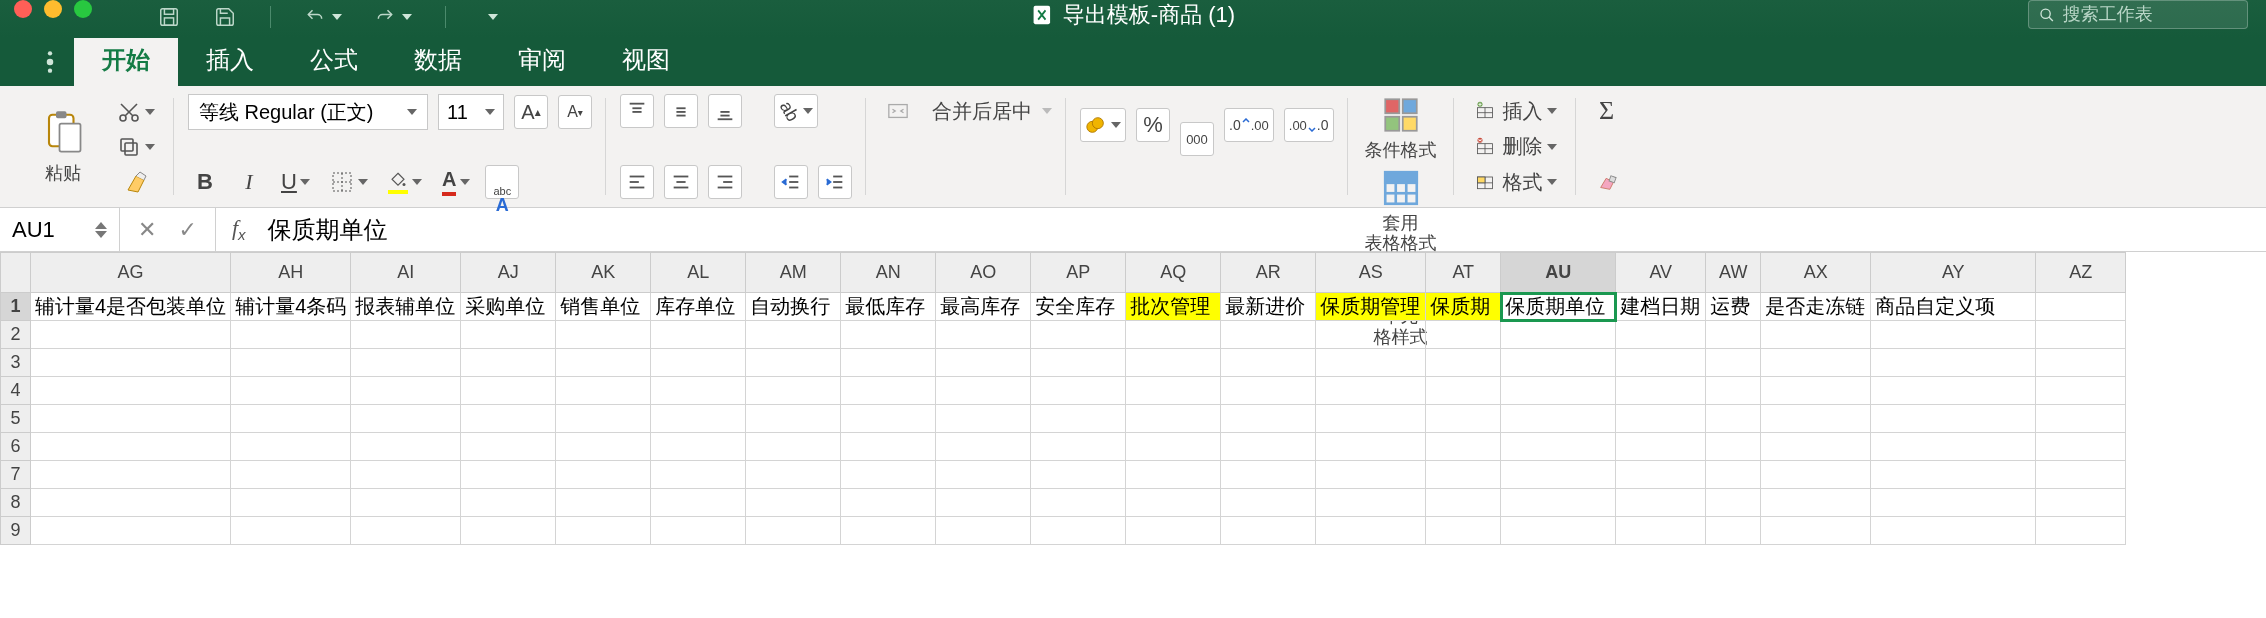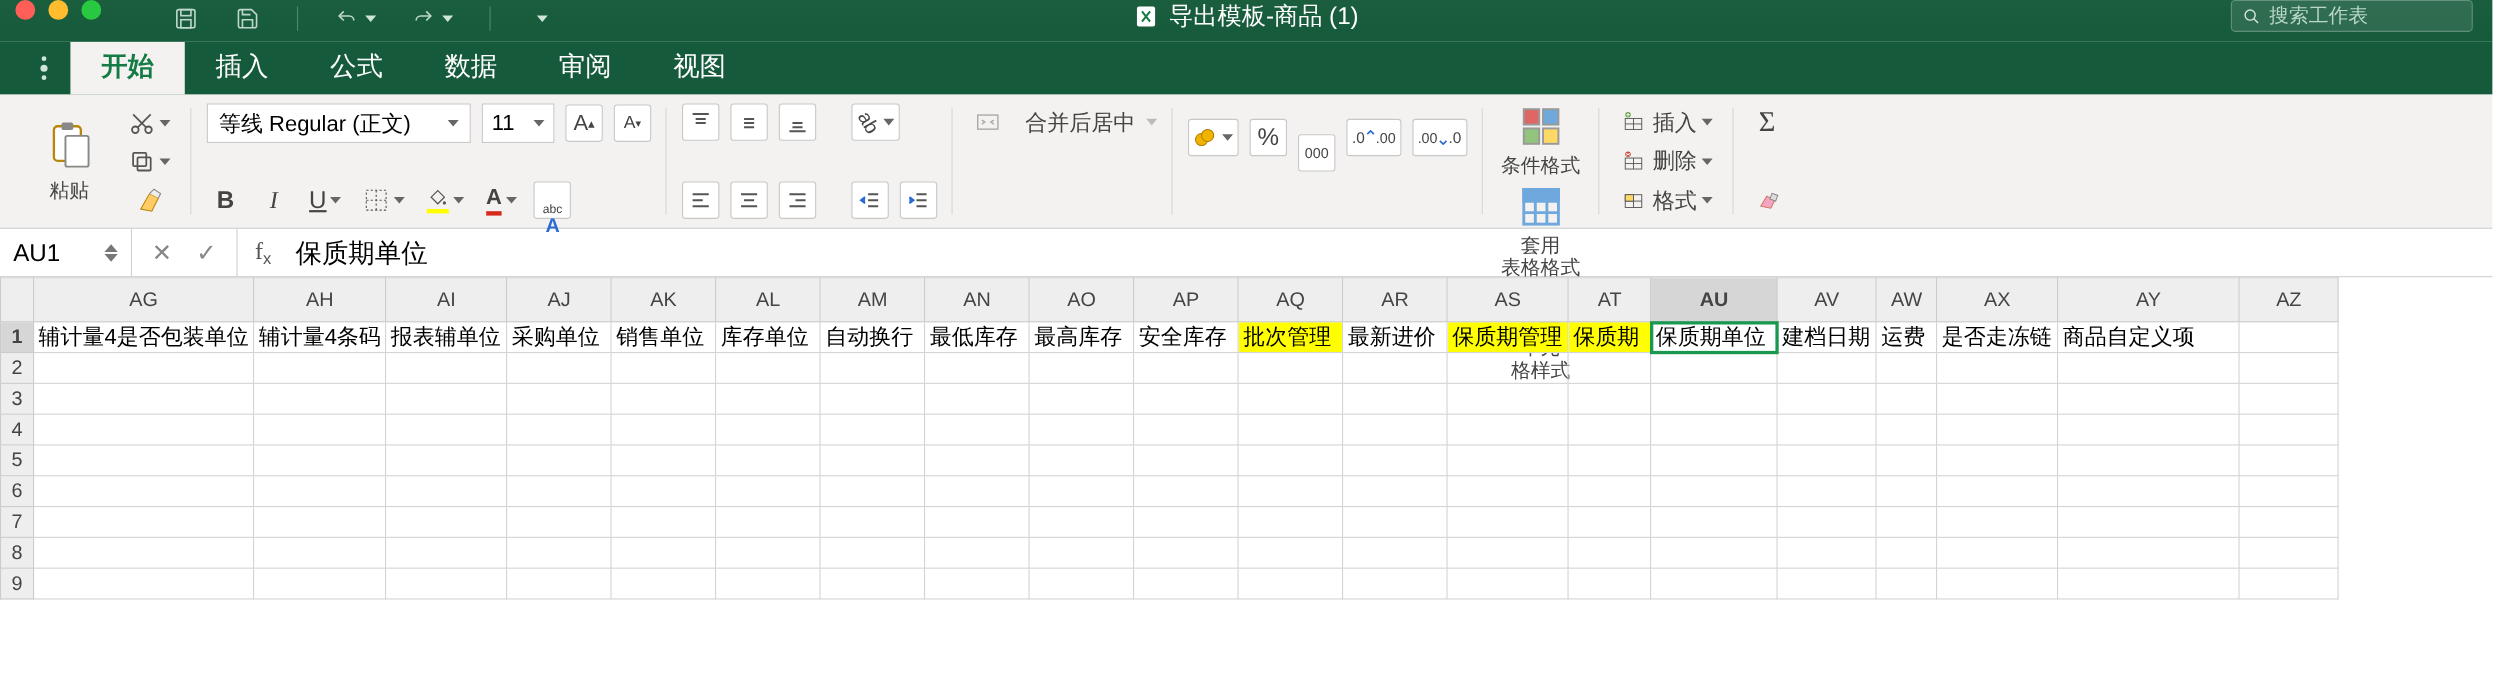--- a/index.html
+++ b/index.html
@@ -12,21 +12,21 @@
   .dot.red{background:#ff5f57;} .dot.yellow{background:#febc2e;} .dot.green{background:#28c840;}
   .qat { display:flex; align-items:center; gap:22px; margin-left:60px; color:#cfe5d9; }
   .qat .sep{ width:1px; height:22px; background:#4b8a6c; margin:0 6px;}
   .qat svg{ opacity:.9 }
   .title { position:absolute; left:50%; transform:translateX(-50%); display:flex; align-items:center; gap:10px; font-size:22px; color:#fff; }
   .search-box { margin-left:auto; margin-right:18px; display:flex; align-items:center; gap:8px; background:rgba(255,255,255,.1); border:1px solid rgba(255,255,255,.25); border-radius:4px; padding:3px 10px; width:220px; color:#cfe5d9;}
   .search-box input{ background:transparent; border:0; outline:0; color:#fff; font-size:18px; width:100%;}
   .search-box input::placeholder{color:#b9d6c7;}
 
   
-  .tabbar { height:48px; background:#155a3a; display:flex; align-items:flex-end; padding-left:16px; }
+  .tabbar { height:48px; background:#155a3a; display:flex; align-items:flex-end; padding-left:26px; }
   .apple-btn{ width:48px; height:48px; display:flex; align-items:center; justify-content:center; color:#fff;}
   .tabs { display:flex; }
   .tab { padding:10px 28px 10px; color:#fff; font-size:24px; cursor:pointer; }
   .tab.active { background:#f3f2f1; color:#147b45; font-weight:600; border-radius:4px 4px 0 0;}
   
   
   .ribbon { height:122px; background:#f3f2f1; border-bottom:1px solid #d0d0d0; display:flex; padding:6px 10px; gap:0; }
   .group { display:flex; flex-direction:column; justify-content:space-between; padding:2px 14px; position:relative;}
   .group:after{ content:""; position:absolute; right:0; top:6px; bottom:6px; width:1px; background:#d6d6d6;}
   .group.noborder:after{display:none;}
@@ -45,21 +45,21 @@
   .disabled{ color:#aaa;}
   .celllabel{ font-size:20px; color:#444; margin-left:6px;}
 
   
   .fbar{ height:44px; border-bottom:1px solid #d0d0d0; display:flex; align-items:center; }
   .namebox{ width:120px; height:100%; border-right:1px solid #d0d0d0; display:flex; align-items:center; padding:0 12px; font-size:22px; position:relative;}
   .namebox .stepper{ margin-left:auto; display:flex; flex-direction:column; gap:2px;}
   .stepper .up,.stepper .down{width:0;height:0;border-left:6px solid transparent;border-right:6px solid transparent;}
   .stepper .up{border-bottom:7px solid #777;} .stepper .down{border-top:7px solid #777;}
   .fbar-btns{ display:flex; align-items:center; gap:22px; padding:0 18px; color:#888; border-right:1px solid #d0d0d0; height:100%;}
-  .fx{ font-family:"Times New Roman",serif; font-size:22px; color:#555; padding:0 16px;}
+  .fx{ font-style:italic; font-family:"Times New Roman",serif; font-size:22px; color:#555; padding:0 16px;}
   .fcontent{ font-size:24px; padding-left:6px; flex:1;}
 
   
   .gridwrap{ position:relative; height:calc(618px - 38px - 48px - 122px - 44px); overflow:hidden;}
   table.sheet{ border-collapse:collapse; table-layout:fixed;}
   .colhdr th{ background:#eee; border:1px solid #ccc; font-weight:400; font-size:18px; color:#444; height:40px; text-align:center;}
   .colhdr th.active{ background:#d6d6d6; font-weight:600;}
   .rowhdr{ background:#eee; border:1px solid #ccc; text-align:center; font-size:18px; color:#444; width:30px;}
   .rowhdr.active{ background:#d6d6d6; font-weight:600;}
   td.cell{ border:1px solid #d4d4d4; height:28px; font-size:20px; padding:0 4px; white-space:nowrap; overflow:hidden;}

